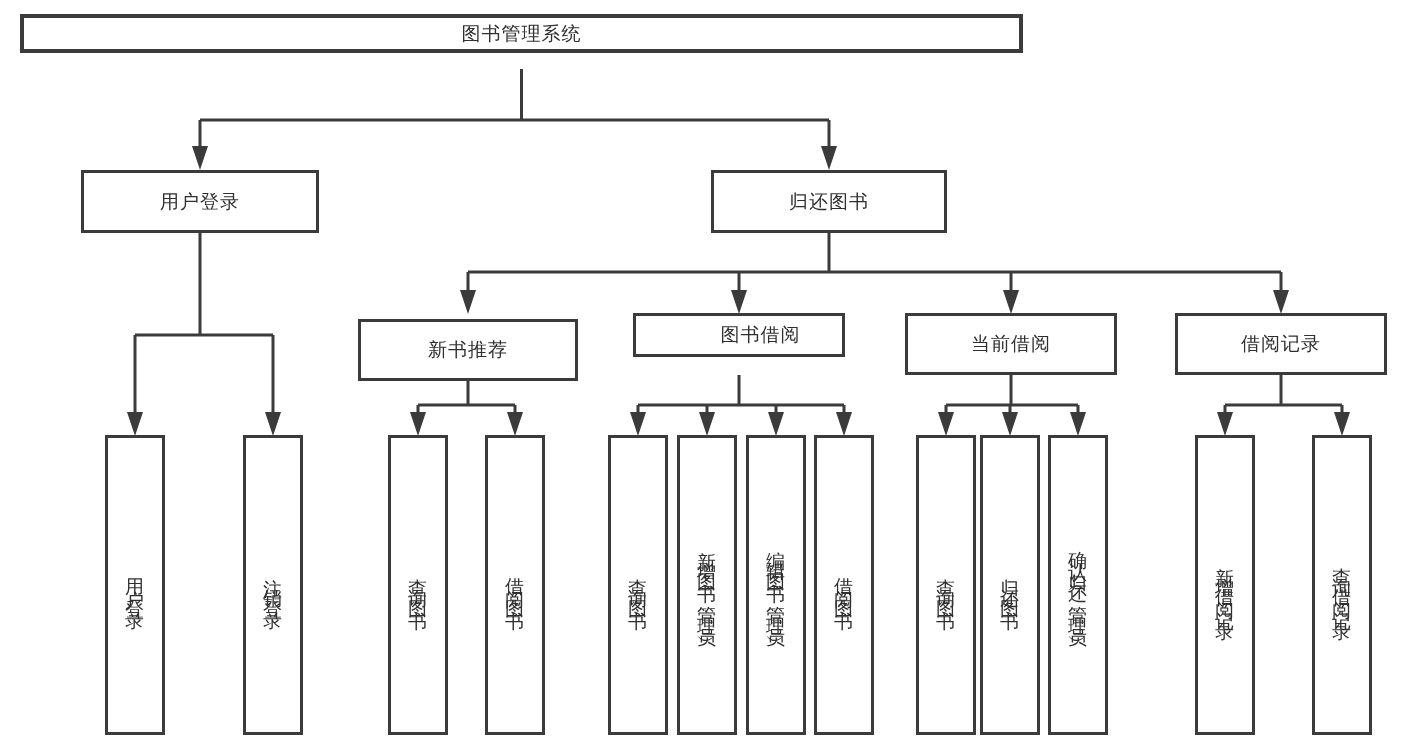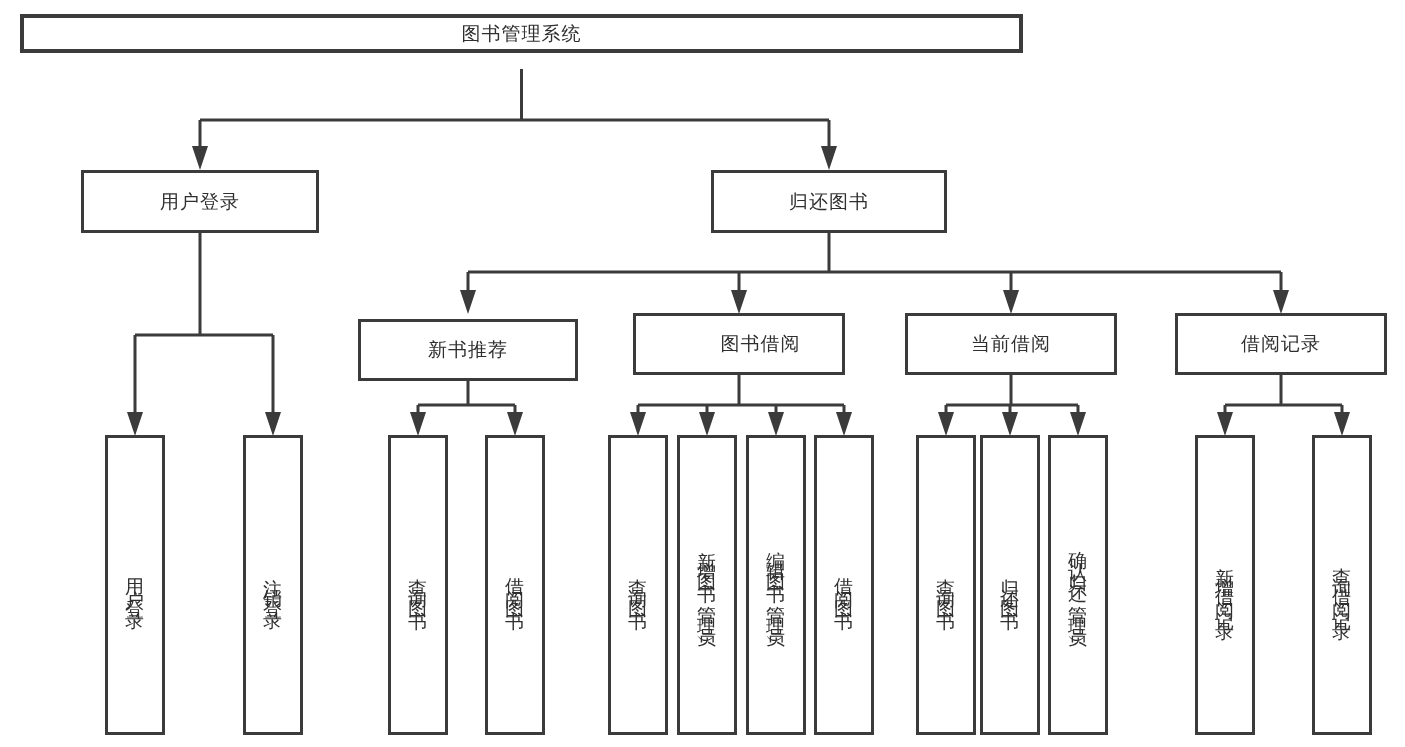--- a/index.html
+++ b/index.html
@@ -96,21 +96,21 @@
       <use href="#arr" x="1342" y="436"></use>
     </g>
   </svg>
 
   <div class="node root" style="left:20px; top:14px; width:1003px; height:39px;">图书管理系统</div>
 
   <div class="node" style="left:81px; top:170px; width:238px; height:63px;">用户登录</div>
   <div class="node" style="left:711px; top:170px; width:236px; height:63px;">归还图书</div>
 
   <div class="node" style="left:358px; top:313px; width:220px; height:62px;margin-top:6px;">新书推荐</div>
-  <div class="node" style="left:633px; top:313px; width:212px; height:62px;padding-left:43px;">图书借阅</div>
+  <div class="node" style="left:633px; top:313px; width:212px; height:44px;padding-left:43px;">图书借阅</div>
   <div class="node" style="left:905px; top:313px; width:212px; height:62px;">当前借阅</div>
   <div class="node" style="left:1175px; top:313px; width:212px; height:62px;">借阅记录</div>
 
   <div class="node leaf" style="left:105px; top:435px; width:60px; height:300px;">用户登录</div>
   <div class="node leaf" style="left:243px; top:435px; width:60px; height:300px;">注销登录</div>
 
   <div class="node leaf" style="left:388px; top:435px; width:60px; height:300px;">查询图书</div>
   <div class="node leaf" style="left:485px; top:435px; width:60px; height:300px;">借阅图书</div>
 
   <div class="node leaf" style="left:608px; top:435px; width:60px; height:300px;">查询图书</div>

